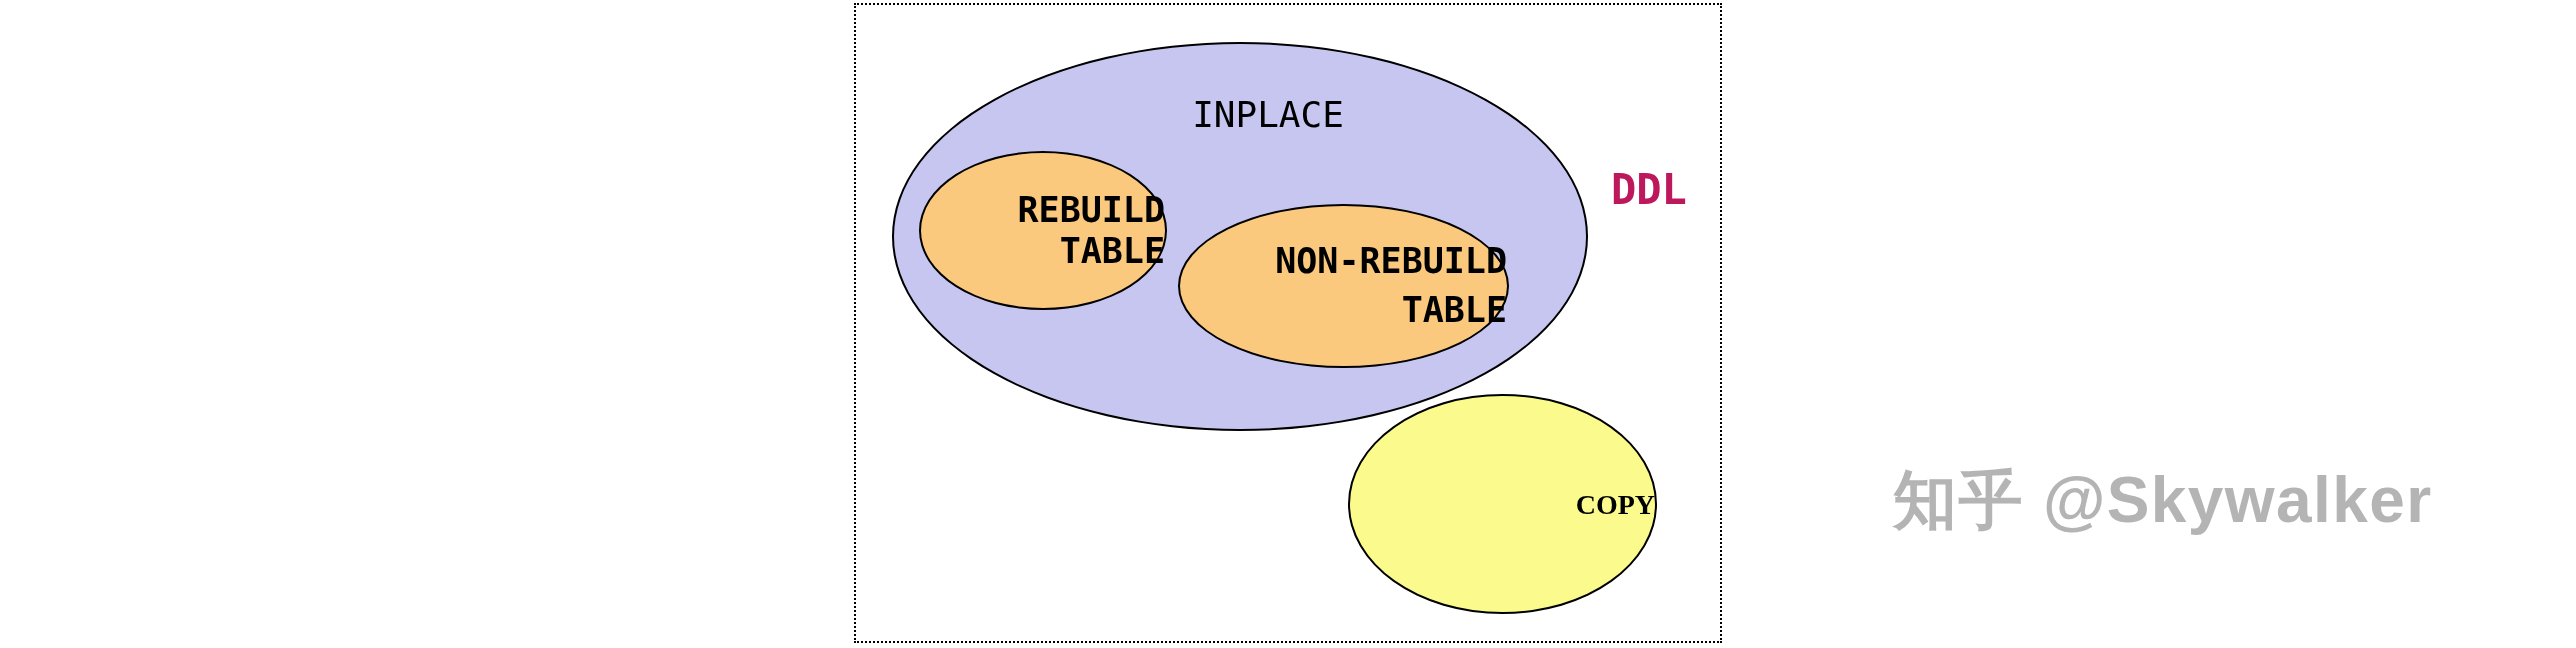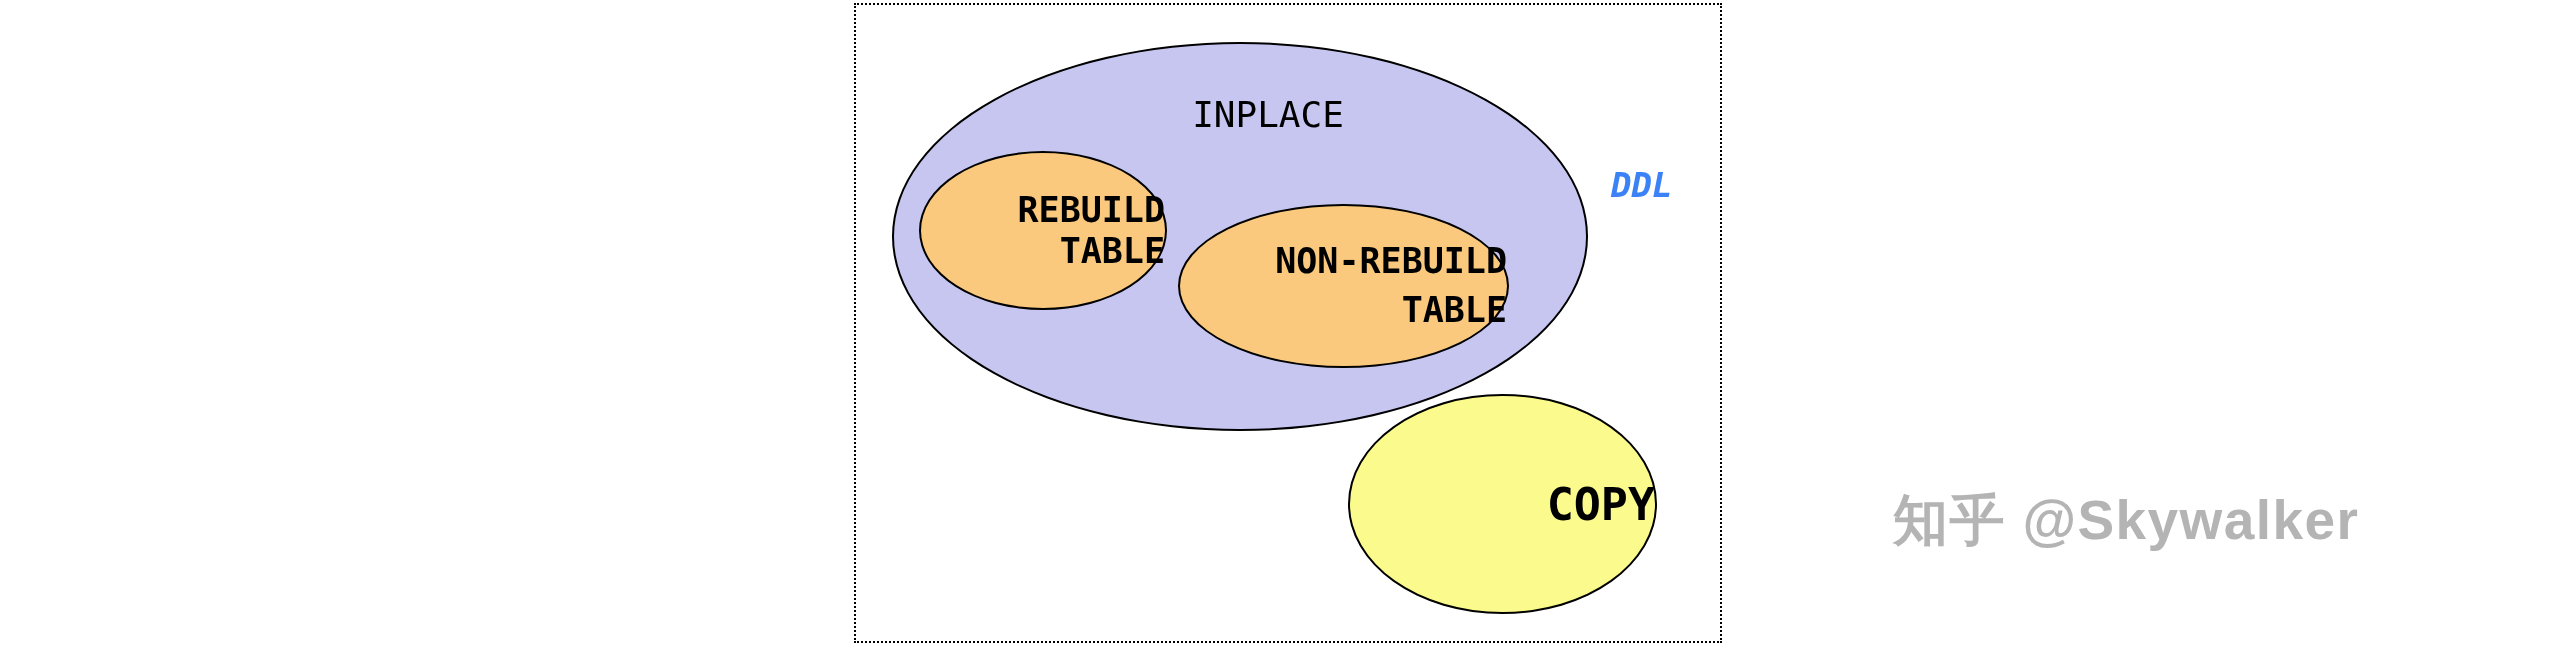--- a/index.html
+++ b/index.html
@@ -74,38 +74,38 @@
     position: absolute;
     left: 1268px;
     top: 94px;
     transform: translateX(-50%);
     font-size: 36px;
     font-weight: normal;
     color: #000000;
     white-space: nowrap;
   }
   .copy-label {
-    font-size: 45px;
+    font-size: 28px;
+    font-family: Liberation Serif, serif;
   }
   .ddl-label {
     position: absolute;
     left: 1611px;
     top: 165px;
-    font-size: 34px;
+    font-size: 42px;
     font-weight: bold;
-    color: #3b82f6;
+    color: #be185d;
     white-space: nowrap;
-    font-style: italic;
   }
   .watermark {
     position: absolute;
     left: 1893px;
-    top: 484px;
+    top: 457px;
     font-family: "Liberation Sans", sans-serif;
-    font-size: 55px;
+    font-size: 64px;
     font-weight: bold;
     letter-spacing: 1.4px;
     white-space: nowrap;
     user-select: none;
   }
 </style>
 </head>
 <body>
 
 <div id="canvas">

